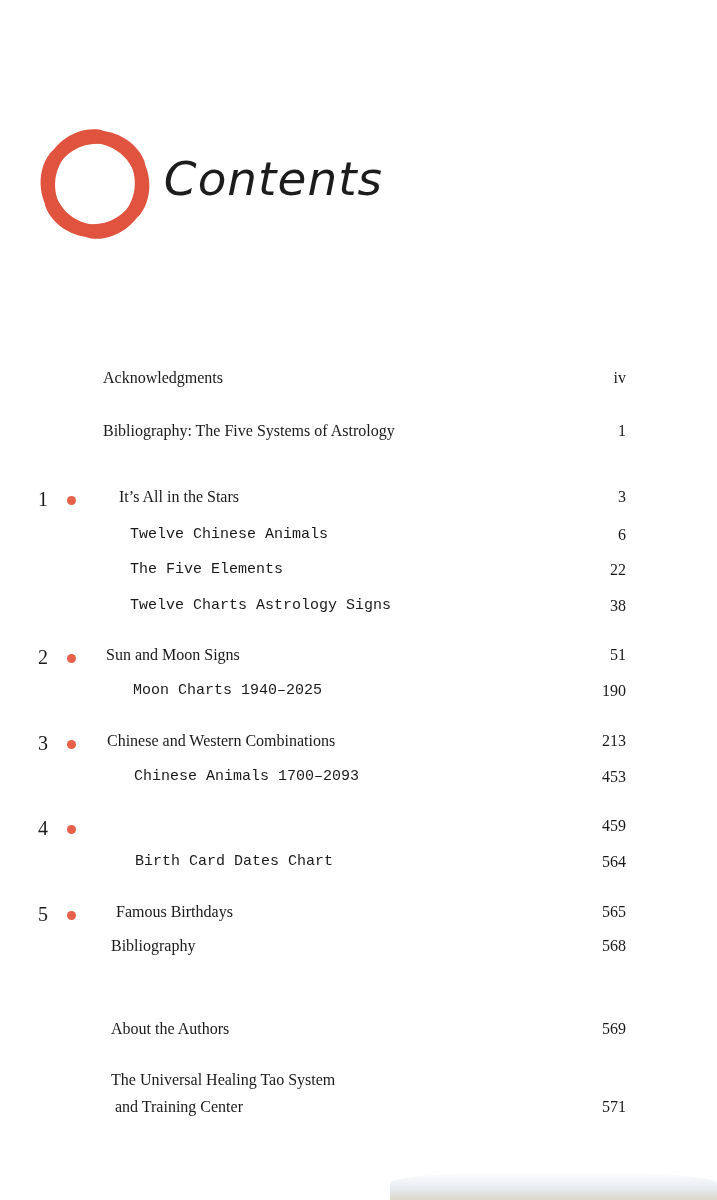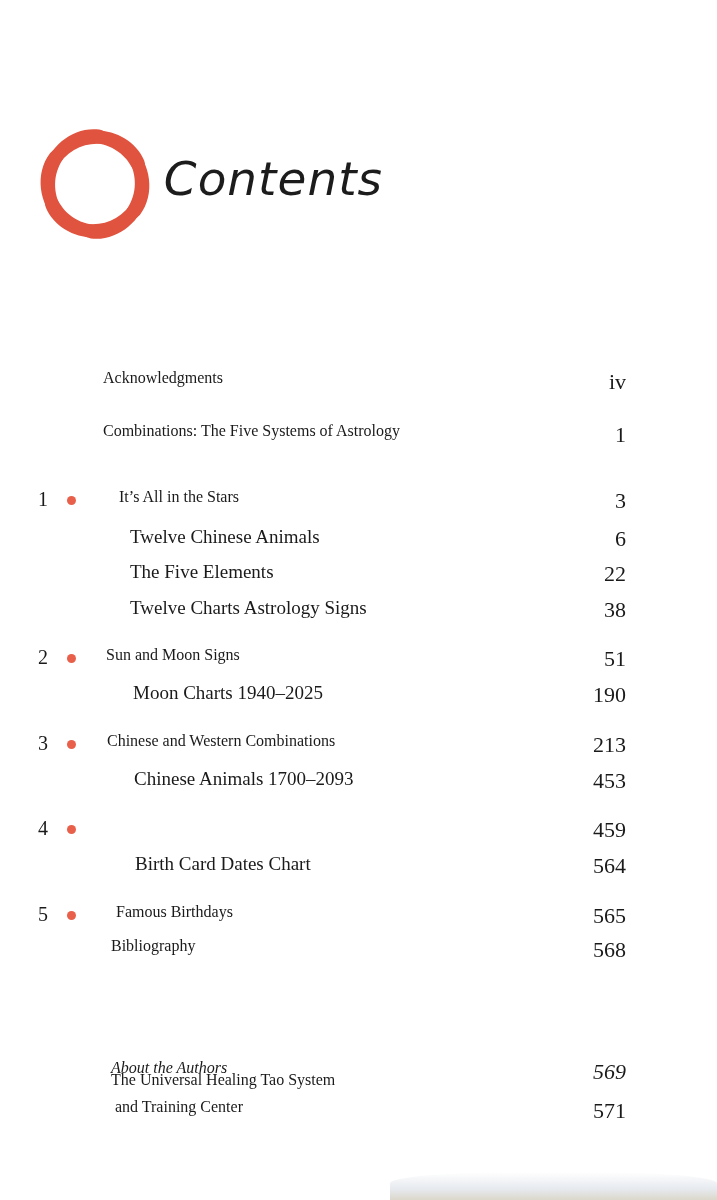--- a/index.html
+++ b/index.html
@@ -11,22 +11,22 @@
     .title {
       position: absolute; left: 166px; top: 152px; font-size: 46px; letter-spacing: 1px;
       font-family: "DejaVu Sans", sans-serif; font-weight: 200; font-style: italic; color: #1c1c1c;
       transform: scaleX(1.02);
     }
     .row { position: absolute; left: 0; width: 717px; height: 30px; }
     .num { position: absolute; left: 38px; font-size: 20px; }
     .dot { position: absolute; left: 67px; top: 8px; width: 9px; height: 9px; border-radius: 50%; background: #e8604a; }
     .label { position: absolute; font-size: 16px; white-space: nowrap; }
     .label.serif { font-family: "Liberation Serif", serif; }
-    .label.sans { font-family: Liberation Serif, serif; font-size: 19px; font-weight: 300; }
-    .page { position: absolute; right: 91px; font-size: 22px; text-align: right; }
+    .label.sans { font-family: Liberation Mono, monospace; font-size: 15px; font-weight: 300; }
+    .page { position: absolute; right: 91px; font-size: 16px; text-align: right; }
     .shadow {
       position: absolute; left: 390px; top: 1172px; width: 327px; height: 28px;
       background: linear-gradient(to bottom, rgba(255,255,255,0) 0%, rgba(220,225,232,0.7) 60%, rgba(210,205,190,0.8) 100%);
       border-radius: 40% 40% 0 0;
     }
   </style>
 </head>
 <body>
 
 <svg class="logo" viewBox="-60 -60 120 120">
@@ -42,21 +42,21 @@
   </g>
 </svg>
 
 <div class="title">Contents</div>
 
 <div class="row" style="top:369px;">
   <span class="label serif" style="left:103px;">Acknowledgments</span>
   <span class="page">iv</span>
 </div>
 <div class="row" style="top:422px;">
-  <span class="label serif" style="left:103px;">Combinations: The Five Systems of Astrology</span>
+  <span class="label serif" style="left:103px;">Bibliography: The Five Systems of Astrology</span>
   <span class="page">1</span>
 </div>
 
 <div class="row" style="top:488px;">
   <span class="num">1</span>
   <span class="dot"></span>
   <span class="label serif" style="left:103px;margin-left:16px;">It’s All in the Stars</span>
   <span class="page">3</span>
 </div>
 <div class="row" style="top:526px;">
@@ -108,21 +108,21 @@
   <span class="num">5</span>
   <span class="dot"></span>
   <span class="label serif" style="left:116px;">Famous Birthdays</span>
   <span class="page">565</span>
 </div>
 
 <div class="row" style="top:937px;">
   <span class="label serif" style="left:111px;">Bibliography</span>
   <span class="page">568</span>
 </div>
-<div class="row" style="top:1059px;font-style:italic;">
+<div class="row" style="top:1020px;">
   <span class="label serif" style="left:111px;">About the Authors</span>
   <span class="page">569</span>
 </div>
 <div class="row" style="top:1071px;">
   <span class="label serif" style="left:111px;">The Universal Healing Tao System</span>
 </div>
 <div class="row" style="top:1098px;">
   <span class="label serif" style="left:115px;">and Training Center</span>
   <span class="page">571</span>
 </div>

